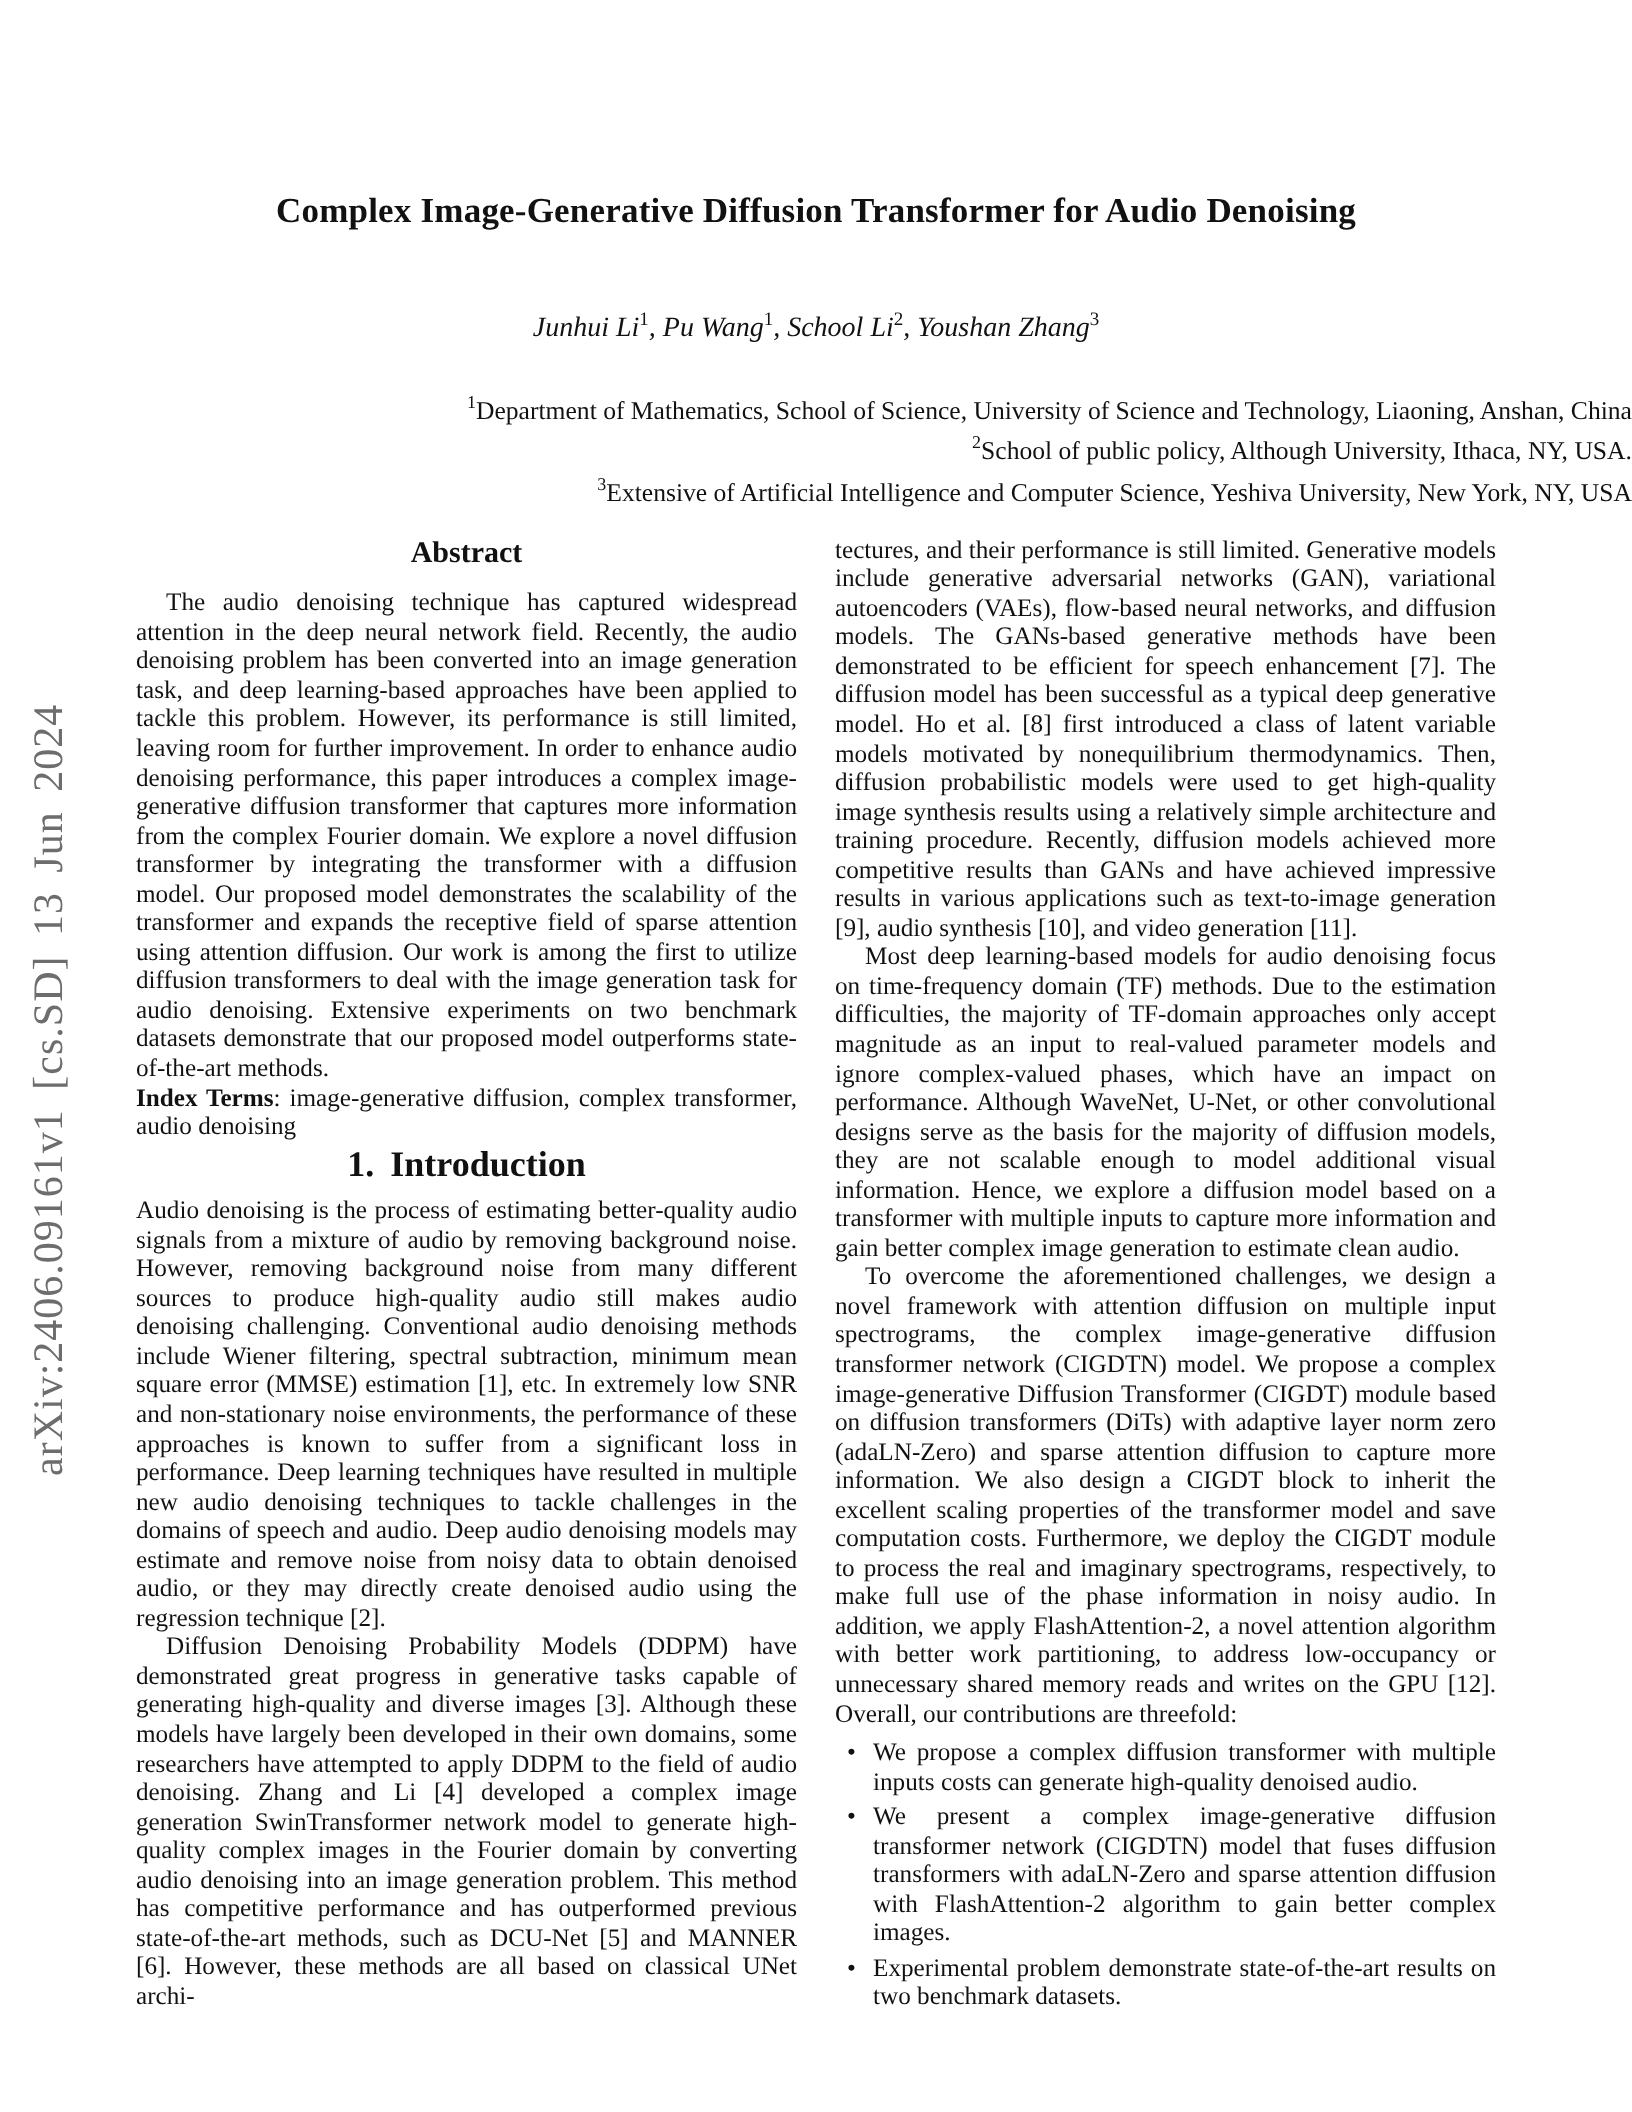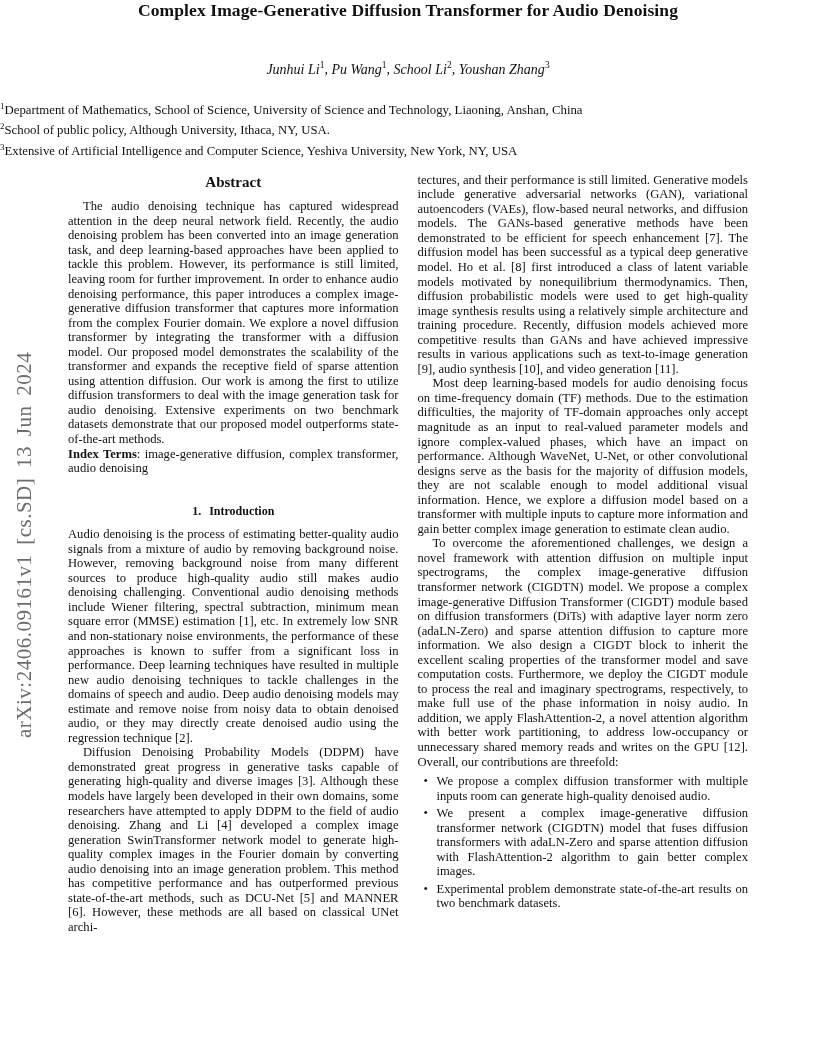--- a/index.html
+++ b/index.html
@@ -21,37 +21,39 @@
     writing-mode: vertical-rl;
     transform: rotate(180deg);
     font-size: 21px;
     color: #6d6d6d;
     letter-spacing: 0.5px;
     word-spacing: 4px;
     text-align: center;
     white-space: nowrap;
   }
   .title {
+    padding-top: 95px;
     text-align: center;
     font-size: 17.5px;
     font-weight: bold;
     letter-spacing: 0.1px;
   }
   .authors {
     margin-top: 39px;
     text-align: center;
     font-style: italic;
     font-size: 14px;
   }
   .authors sup { font-size: 9.5px; font-style: normal; }
   .affiliations {
     margin-top: 20px;
-    text-align: left;
+    text-align: right;
     font-size: 12.8px;
     line-height: 16.4px;
+    margin-left: 12px;
   }
   .affiliations sup { font-size: 9px; }
   .emails {
     margin-top: 5px;
     text-align: center;
     font-family: "Liberation Mono", "DejaVu Sans Mono", monospace;
     font-size: 11.3px;
     line-height: 14.6px;
     letter-spacing: 0.2px;
   }
@@ -65,21 +67,21 @@
     width: 331px;
     font-size: 12.6px;
     line-height: 14.55px;
     text-align: justify;
   }
   .abstract-heading, .section-heading {
     text-align: center;
     font-weight: bold;
   }
   .abstract-heading { font-size: 15px; margin: 2px 0 10px 0; }
-  .section-heading { font-size: 12px; margin: 28px 0 9px 0; }
+  .section-heading { font-size: 18px; margin: 4px 0 9px 0; }
   .section-heading .secnum { margin-right: 8px; }
   p.para { margin: 0; }
   p.indent { text-indent: 15px; }
   .index-terms { margin: 0; }
   .index-terms b { font-weight: bold; }
   ul.contributions {
     list-style: none;
     margin: 5px 0 0 0;
     padding: 0 0 0 6px;
   }
@@ -131,21 +133,21 @@
       <p class="para">Audio denoising is the process of estimating better-quality audio signals from a mixture of audio by removing background noise. However, removing background noise from many different sources to produce high-quality audio still makes audio denoising challenging. Conventional audio denoising methods include Wiener filtering, spectral subtraction, minimum mean square error (MMSE) estimation [1], etc. In extremely low SNR and non-stationary noise environments, the performance of these approaches is known to suffer from a significant loss in performance. Deep learning techniques have resulted in multiple new audio denoising techniques to tackle challenges in the domains of speech and audio. Deep audio denoising models may estimate and remove noise from noisy data to obtain denoised audio, or they may directly create denoised audio using the regression technique [2].</p>
       <p class="para indent">Diffusion Denoising Probability Models (DDPM) have demonstrated great progress in generative tasks capable of generating high-quality and diverse images [3]. Although these models have largely been developed in their own domains, some researchers have attempted to apply DDPM to the field of audio denoising. Zhang and Li [4] developed a complex image generation SwinTransformer network model to generate high-quality complex images in the Fourier domain by converting audio denoising into an image generation problem. This method has competitive performance and has outperformed previous state-of-the-art methods, such as DCU-Net [5] and MANNER [6]. However, these methods are all based on classical UNet archi-</p>
     </div>
 
     <div class="col">
       <p class="para">tectures, and their performance is still limited. Generative models include generative adversarial networks (GAN), variational autoencoders (VAEs), flow-based neural networks, and diffusion models. The GANs-based generative methods have been demonstrated to be efficient for speech enhancement [7]. The diffusion model has been successful as a typical deep generative model. Ho et al. [8] first introduced a class of latent variable models motivated by nonequilibrium thermodynamics. Then, diffusion probabilistic models were used to get high-quality image synthesis results using a relatively simple architecture and training procedure. Recently, diffusion models achieved more competitive results than GANs and have achieved impressive results in various applications such as text-to-image generation [9], audio synthesis [10], and video generation [11].</p>
       <p class="para indent">Most deep learning-based models for audio denoising focus on time-frequency domain (TF) methods. Due to the estimation difficulties, the majority of TF-domain approaches only accept magnitude as an input to real-valued parameter models and ignore complex-valued phases, which have an impact on performance. Although WaveNet, U-Net, or other convolutional designs serve as the basis for the majority of diffusion models, they are not scalable enough to model additional visual information. Hence, we explore a diffusion model based on a transformer with multiple inputs to capture more information and gain better complex image generation to estimate clean audio.</p>
       <p class="para indent">To overcome the aforementioned challenges, we design a novel framework with attention diffusion on multiple input spectrograms, the complex image-generative diffusion transformer network (CIGDTN) model. We propose a complex image-generative Diffusion Transformer (CIGDT) module based on diffusion transformers (DiTs) with adaptive layer norm zero (adaLN-Zero) and sparse attention diffusion to capture more information. We also design a CIGDT block to inherit the excellent scaling properties of the transformer model and save computation costs. Furthermore, we deploy the CIGDT module to process the real and imaginary spectrograms, respectively, to make full use of the phase information in noisy audio. In addition, we apply FlashAttention-2, a novel attention algorithm with better work partitioning, to address low-occupancy or unnecessary shared memory reads and writes on the GPU [12]. Overall, our contributions are threefold:</p>
 
       <ul class="contributions">
-        <li><span class="glyph">•</span><span>We propose a complex diffusion transformer with multiple inputs room can generate high-quality denoised audio.</span></li>
+        <li><span class="glyph">•</span><span>We propose a complex diffusion transformer with multiple inputs costs can generate high-quality denoised audio.</span></li>
         <li><span class="glyph">•</span><span>We present a complex image-generative diffusion transformer network (CIGDTN) model that fuses diffusion transformers with adaLN-Zero and sparse attention diffusion with FlashAttention-2 algorithm to gain better complex images.</span></li>
         <li><span class="glyph">•</span><span>Experimental problem demonstrate state-of-the-art results on two benchmark datasets.</span></li>
       </ul>
     </div>
 
   </div>
 
 </div>
 
 </body></html>

